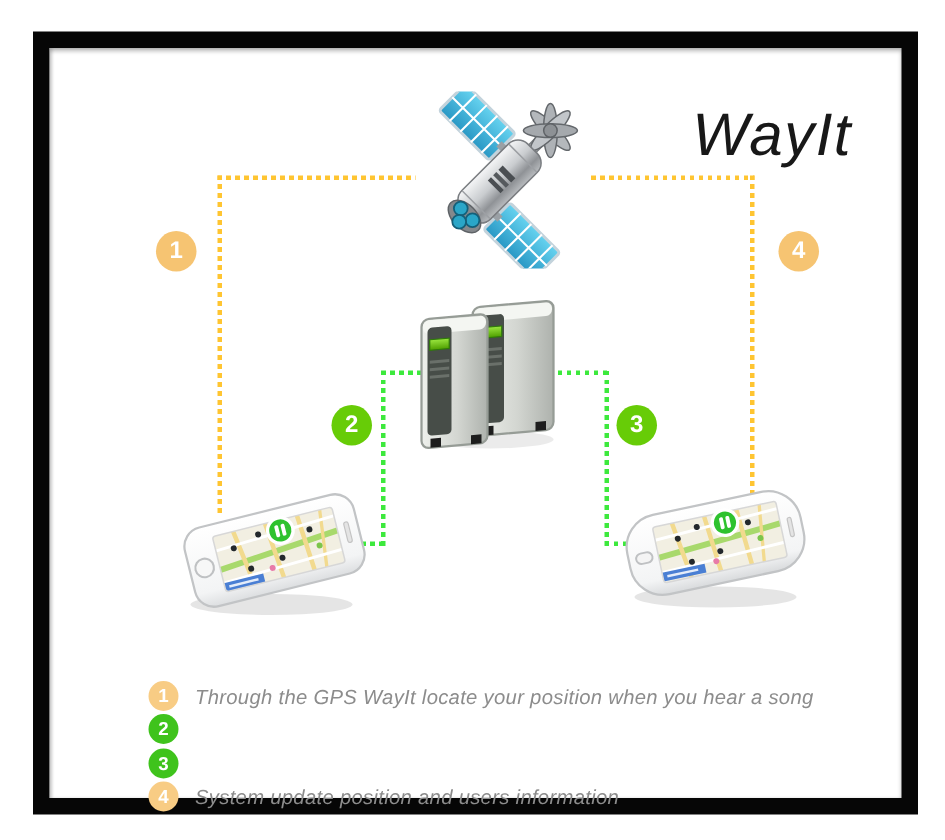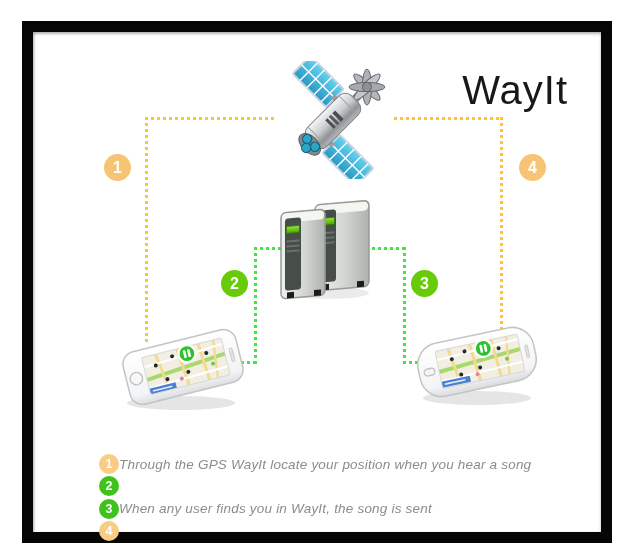--- a/index.html
+++ b/index.html
@@ -7,21 +7,21 @@
     width:630px;height:560px;position:relative;background:#fff;overflow:hidden;
     font-family:"Liberation Sans",sans-serif;
   }
   .frame{
     position:absolute;left:22px;top:21px;width:590px;height:522px;
     box-sizing:border-box;border:11px solid #060606;background:#fff;
     box-shadow:inset 0 2px 3px rgba(0,0,0,.28), inset 2px 0 2px rgba(0,0,0,.12);
   }
   .title{
     position:absolute;top:36px;right:33px;
-    font-size:40px;font-weight:300;color:#181818;
+    font-size:40px;font-style:italic;font-weight:300;color:#181818;
     letter-spacing:1px;
   }
   
   .dashv{position:absolute;width:3px;}
   .dashh{position:absolute;height:3px;}
   .y-dashv{background:repeating-linear-gradient(to bottom,#FFC531 0 3px,transparent 3px 6px);}
   .y-dashh{background:repeating-linear-gradient(to right,#FFC531 0 3px,transparent 3px 6px);}
   .g-dashv{background:repeating-linear-gradient(to bottom,#3DE93D 0 3px,transparent 3px 6px);}
   .g-dashh{background:repeating-linear-gradient(to right,#3DE93D 0 3px,transparent 3px 6px);}
   
@@ -37,21 +37,21 @@
   .legend{position:absolute;left:66px;top:422px;width:470px;}
   .legend-row{display:flex;align-items:center;height:20px;margin-bottom:2.4px;}
   .legend-num{
     width:20px;height:20px;border-radius:50%;flex:0 0 20px;
     display:flex;align-items:center;justify-content:center;
     color:#fff;font-weight:bold;font-size:12.5px;
   }
   .legend-num.orange{background:#F8CC84;}
   .legend-num.green{background:#3FC31C;}
   .legend-text{
-    font-size:13.5px;font-style:italic;color:#8c8c8c;
+    margin-left:11px;font-size:13.5px;font-style:italic;color:#8c8c8c;
     white-space:nowrap;letter-spacing:.2px;
   }
 </style>
 </head>
 <body>
 
 <div class="frame">
 
   <div class="title" style="position:absolute;">WayIt</div>
 
@@ -274,22 +274,22 @@
     </div>
     <div class="legend-row">
       <div class="legend-num green">
           <span>2</span>
         </div>
     </div>
     <div class="legend-row">
       <div class="legend-num green">
           <span>3</span>
         </div>
-      <div class="legend-text">When any user finds you in WayIt, the song is sent</div>
     </div>
     <div class="legend-row">
       <div class="legend-num orange">
           <span>4</span>
         </div>
+      <div class="legend-text">System update position and users information</div>
     </div>
   </div>
 
 </div>
 
 </body></html>

